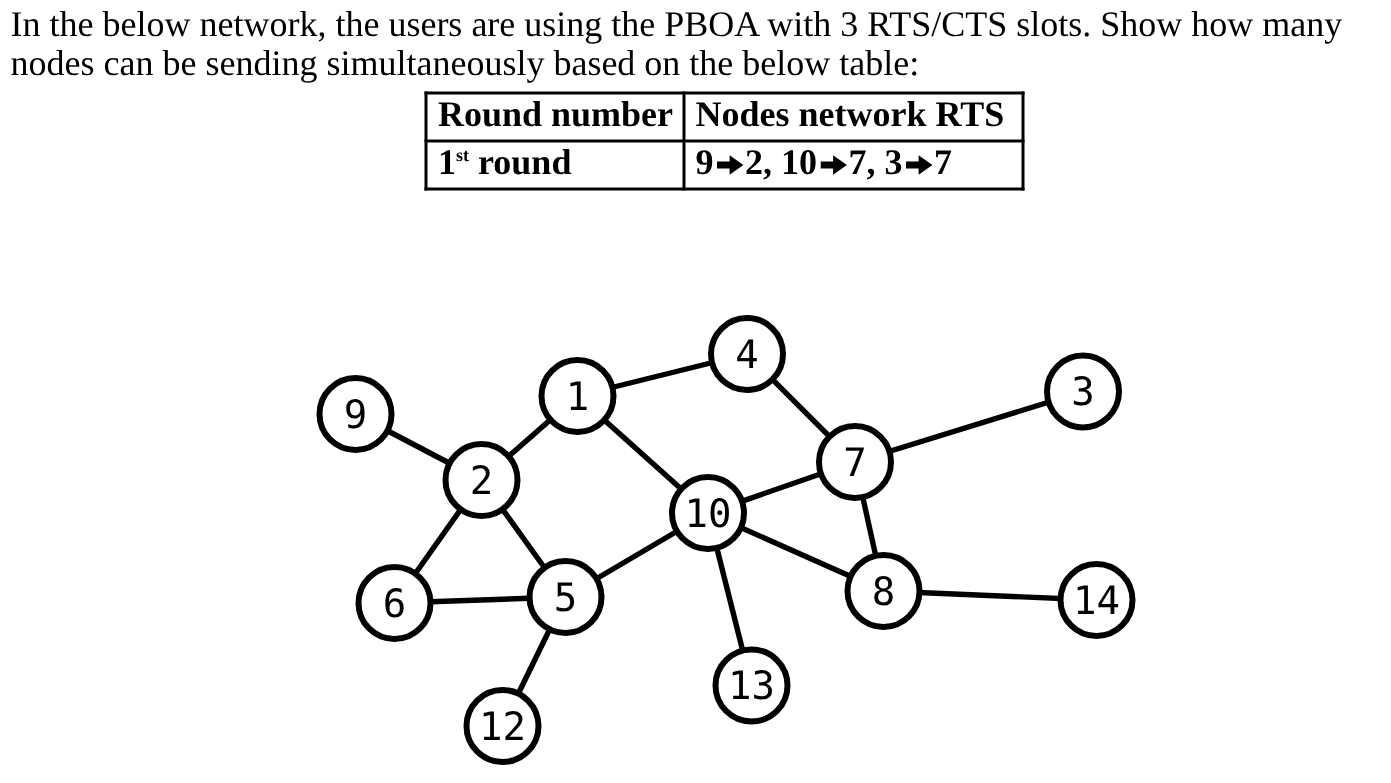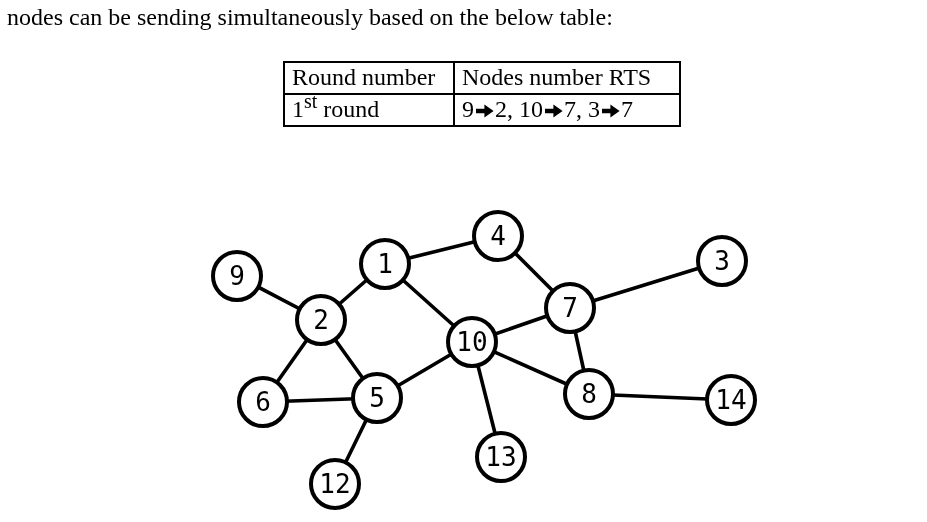--- a/index.html
+++ b/index.html
@@ -12,53 +12,54 @@
     position:absolute;left:7px;top:4px;width:912px;
     font-size:24px;line-height:26px;color:#000;
   }
   .rts-table{
     position:absolute;left:283px;top:61px;
     border-collapse:collapse;table-layout:fixed;
     font-size:24px;color:#000;
   }
   .rts-table th,.rts-table td{
     border:2px solid #000;
-    font-weight:normal;text-align:left;
+    font-weight:bold;text-align:left;
     padding:1px 6px 2px 7px;
     line-height:27px;white-space:nowrap;
     overflow:hidden;
   }
   .col-round{width:170px;}
   .col-nodes{width:226px;}
-  sup{font-size:20px;line-height:0;}
+  sup{font-size:12px;line-height:0;}
   .arrow-icon{width:18px;height:14px;vertical-align:-1px;margin:0 1px 0 2px;fill:#000;}
   #net-svg{position:absolute;left:0;top:0;}
   .edge{stroke:#000;stroke-width:3.6;stroke-linecap:round;}
   .node-circle{fill:#fff;stroke:#000;stroke-width:4;}
   .node-label{
     font-family:"DejaVu Sans Mono",monospace;
     font-size:26px;text-anchor:middle;fill:#000;
   }
 </style>
 </head>
 <body>
 
 <div class="question">
+  <div>In the below network, the users are using the PBOA with 3 RTS/CTS slots. Show how many</div>
   <div>nodes can be sending simultaneously based on the below table:</div>
 </div>
 
 <table class="rts-table">
   <colgroup>
       <col class="col-round">
       <col class="col-nodes">
     </colgroup>
   <thead>
     <tr>
       <th>Round number</th>
-      <th>Nodes number RTS</th>
+      <th>Nodes network RTS</th>
     </tr>
   </thead>
   <tbody>
     <tr>
       <td><span>1</span><sup>st</sup><span> round</span></td>
       <td><span>9</span><svg viewBox="0 0 18 14" class="arrow-icon">
             <path d="M0 4.7 H8.4 V0.5 L17.6 7 L8.4 13.5 V9.3 H0 Z"></path>
           </svg><span>2</span>, <span>10</span><svg viewBox="0 0 18 14" class="arrow-icon">
             <path d="M0 4.7 H8.4 V0.5 L17.6 7 L8.4 13.5 V9.3 H0 Z"></path>
           </svg><span>7</span>, <span>3</span><svg viewBox="0 0 18 14" class="arrow-icon">

